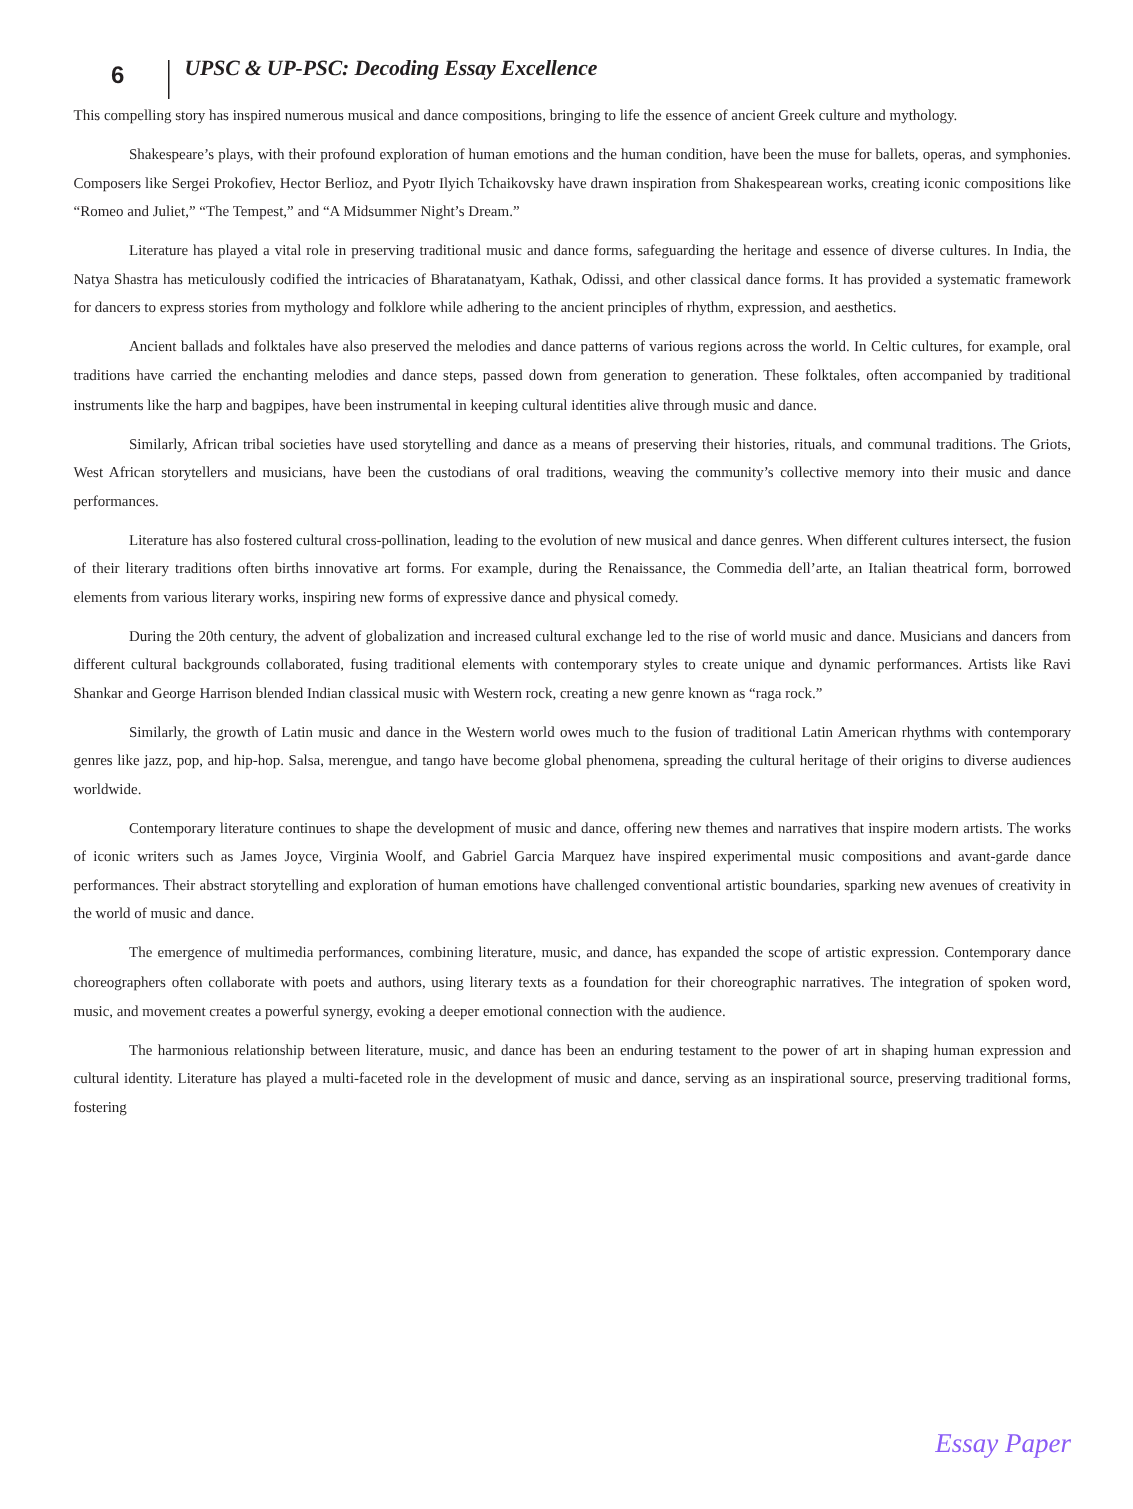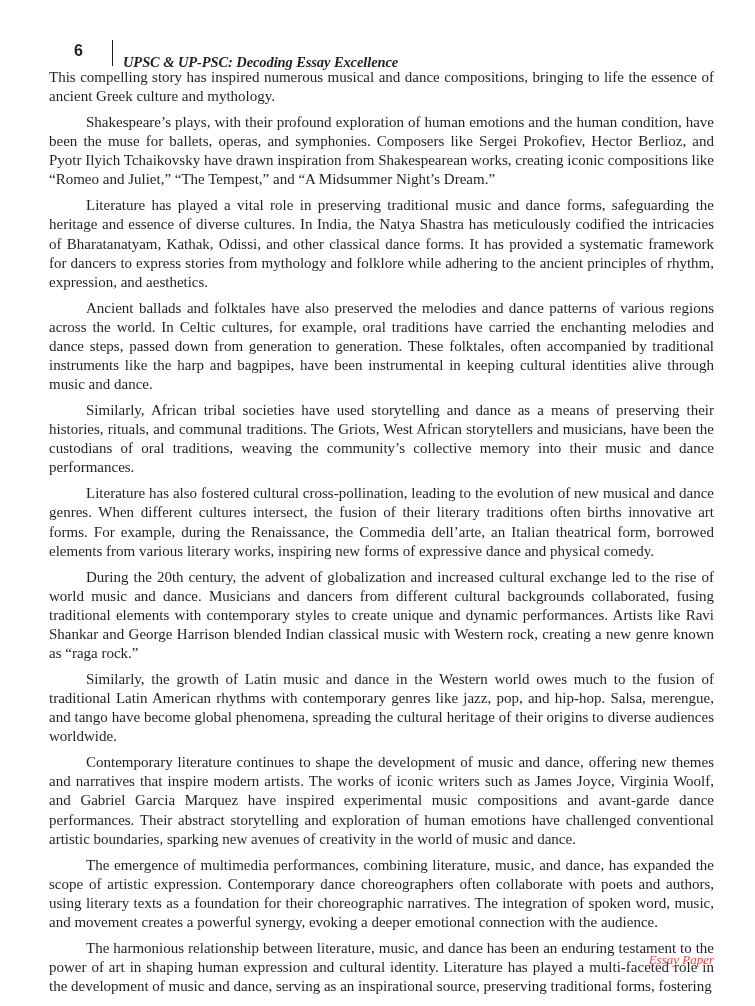--- a/index.html
+++ b/index.html
@@ -1,31 +1,31 @@
 <!DOCTYPE html>
 <html><head>
   <meta charset="utf-8">
   <style>
     html, body { margin: 0; padding: 0; background: #ffffff; }
     body { width: 755px; height: 1006px; position: relative; overflow: hidden; color: #231f20; }
     .header { position: absolute; top: 36px; left: 0; width: 755px; height: 34px; }
     .page-num { position: absolute; left: 74px; top: 6px; font-family: "Liberation Sans", sans-serif; font-weight: bold; font-size: 16px; color: #231f20; }
     .header-rule { position: absolute; left: 112px; top: 4px; width: 1px; height: 26px; background: #231f20; }
-    .running-title { position: absolute; left: 123px; top: 18px; font-family: "Liberation Serif", serif; font-style: italic; font-weight: bold; font-size: 14.5px; color: #231f20; letter-spacing: -0.1px; }
+    .running-title { position: absolute; left: 123px; top: 2px; font-family: "Liberation Serif", serif; font-style: italic; font-weight: bold; font-size: 14.5px; color: #231f20; letter-spacing: -0.1px; }
     .logo { position: absolute; left: 606px; top: 0px; width: 140px; height: 34px; }
     .logo-mark { position: absolute; left: 4px; top: 2px; width: 12px; height: 26px; }
     .logo-mark .head { position: absolute; left: 2px; top: 0; width: 9px; height: 10px; border-radius: 50%; background: #e8a27a; }
     .logo-mark .body { position: absolute; left: 3px; top: 9px; width: 6px; height: 15px; background: linear-gradient(#d9895c, #f1c5a6); border-radius: 2px 2px 40% 40%; }
     .logo-word { position: absolute; left: 18px; top: 3px; font-family: "Liberation Serif", serif; font-size: 15px; letter-spacing: 0.6px; color: #3a3f7a; white-space: nowrap; }
     .logo-word b { font-family: "Liberation Sans", sans-serif; font-weight: bold; color: #2e3a8c; letter-spacing: 0; }
     .logo-tag { position: absolute; left: 30px; top: 21px; font-family: "Liberation Serif", serif; font-style: italic; font-size: 6px; color: #777; white-space: nowrap; }
-    .content { position: absolute; left: 49px; top: 68px; width: 665px; font-family: "Liberation Serif", serif; font-size: 15px; line-height: 19.1px; text-align: justify; color: #231f20; }
+    .content { position: absolute; left: 49px; top: 68px; width: 665px; font-family: "Liberation Serif", serif; font-size: 10px; line-height: 19.1px; text-align: justify; color: #231f20; }
     .content p { margin: 0 0 6.9px 0; text-indent: 37px; }
     .content p.first { text-indent: 0; }
-    .footer { position: absolute; right: 41px; top: 952px; font-family: "Liberation Serif", serif; font-style: italic; font-size: 13px; color: #ef4444; }
+    .footer { position: absolute; right: 41px; top: 952px; font-family: "Liberation Serif", serif; font-style: italic; font-size: 18px; color: #8b5cf6; }
   </style>
 </head>
 <body>
 
 <div class="header">
   <span class="page-num">6</span>
   <span class="header-rule"></span>
   <span class="running-title">UPSC &amp; UP-PSC: Decoding Essay Excellence</span>
 </div>
 

